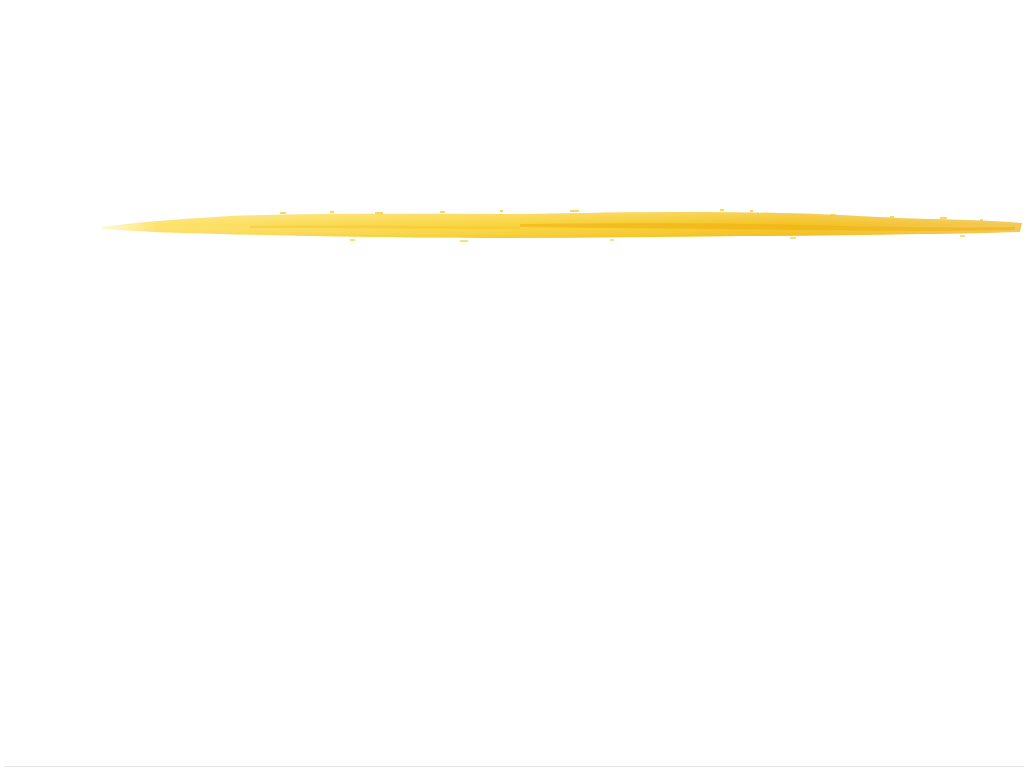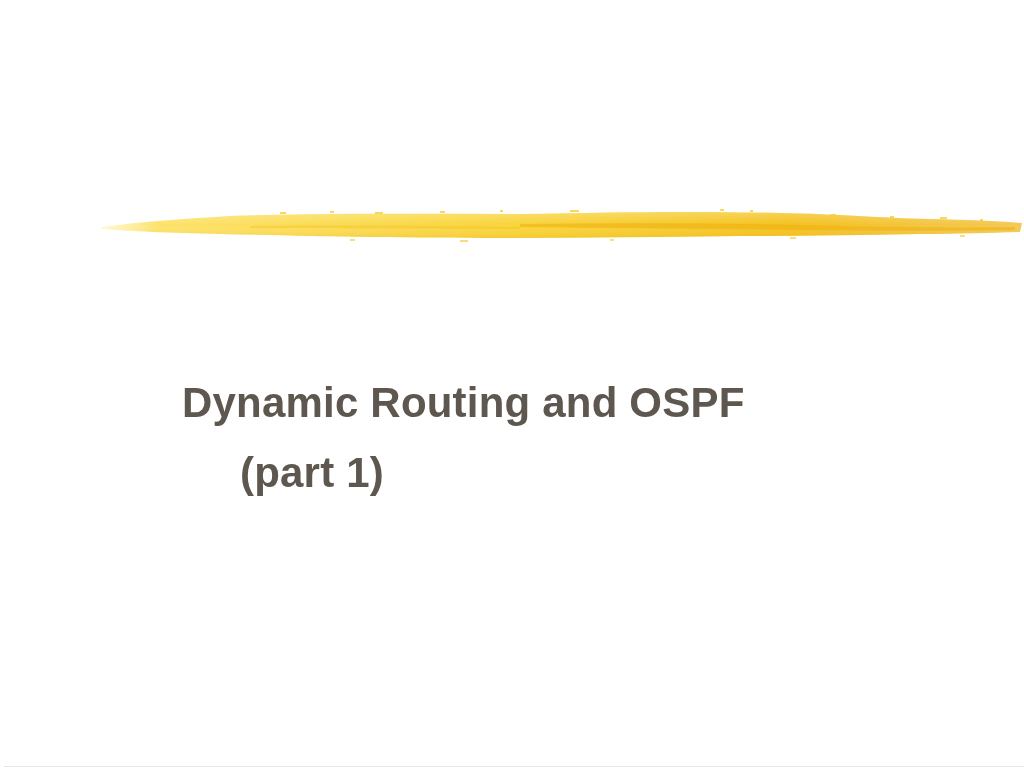--- a/index.html
+++ b/index.html
@@ -100,19 +100,15 @@
     </g>
     <g fill="#f5c830" opacity="0.6">
       <rect x="250" y="33" width="5" height="2"></rect>
       <rect x="360" y="34" width="8" height="2"></rect>
       <rect x="510" y="33" width="4" height="2"></rect>
       <rect x="690" y="31" width="6" height="2"></rect>
       <rect x="860" y="29" width="5" height="2"></rect>
     </g>
   </svg>
 
-  <h1 class="title">
-    <span class="line1">Dynamic Routing and OSPF</span>
-    <span class="line2">(part 1)</span>
-  </h1>
 
   <div class="bottom-rule"></div>
 </div>
 
 </body></html>

